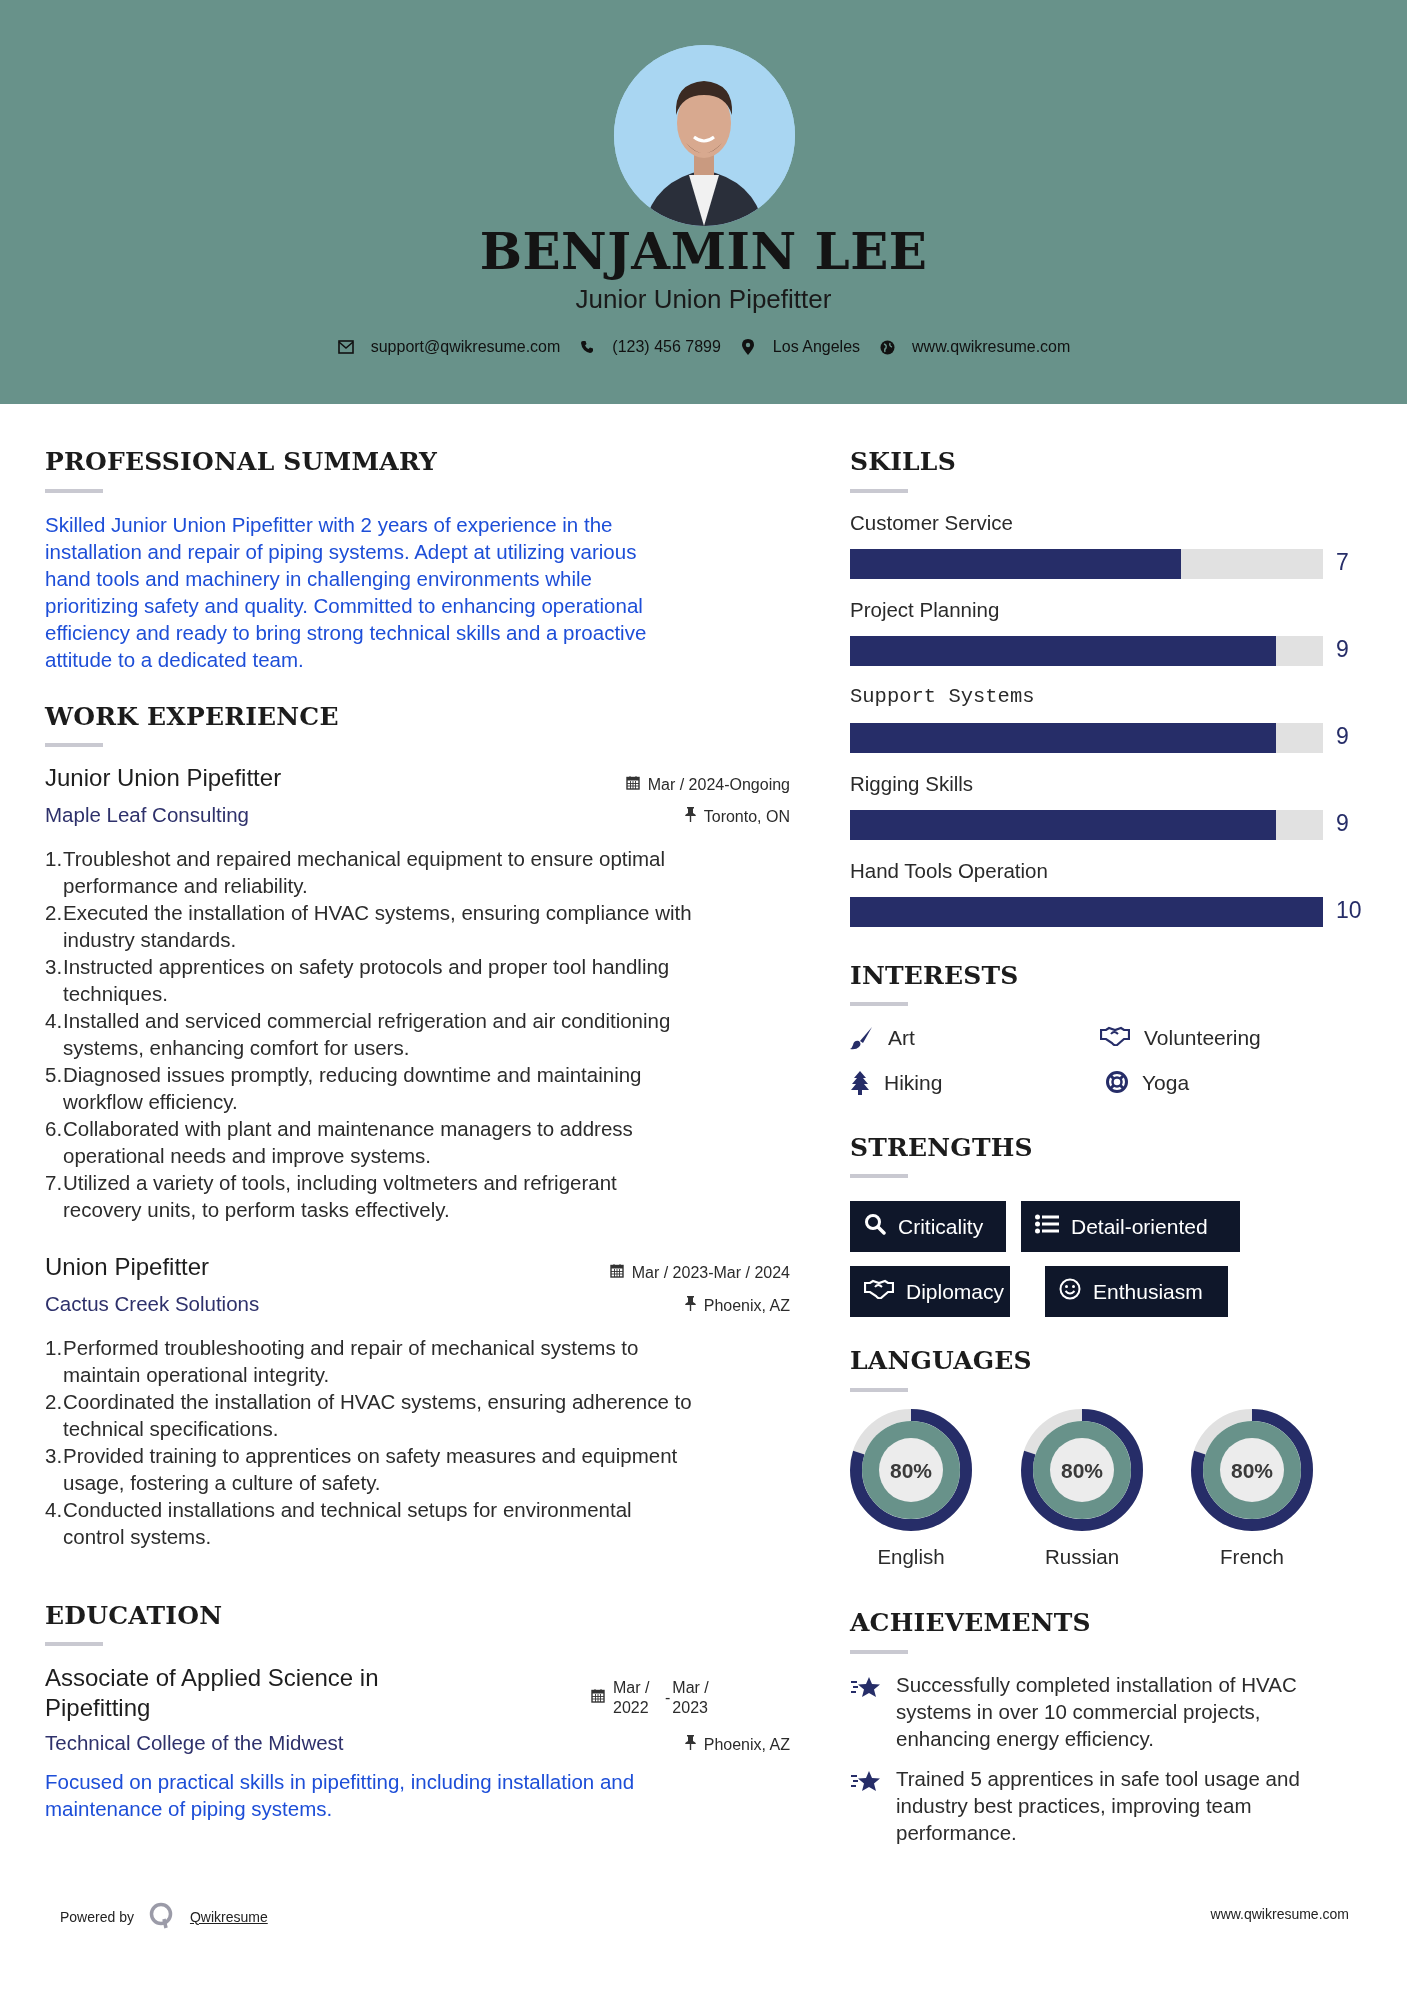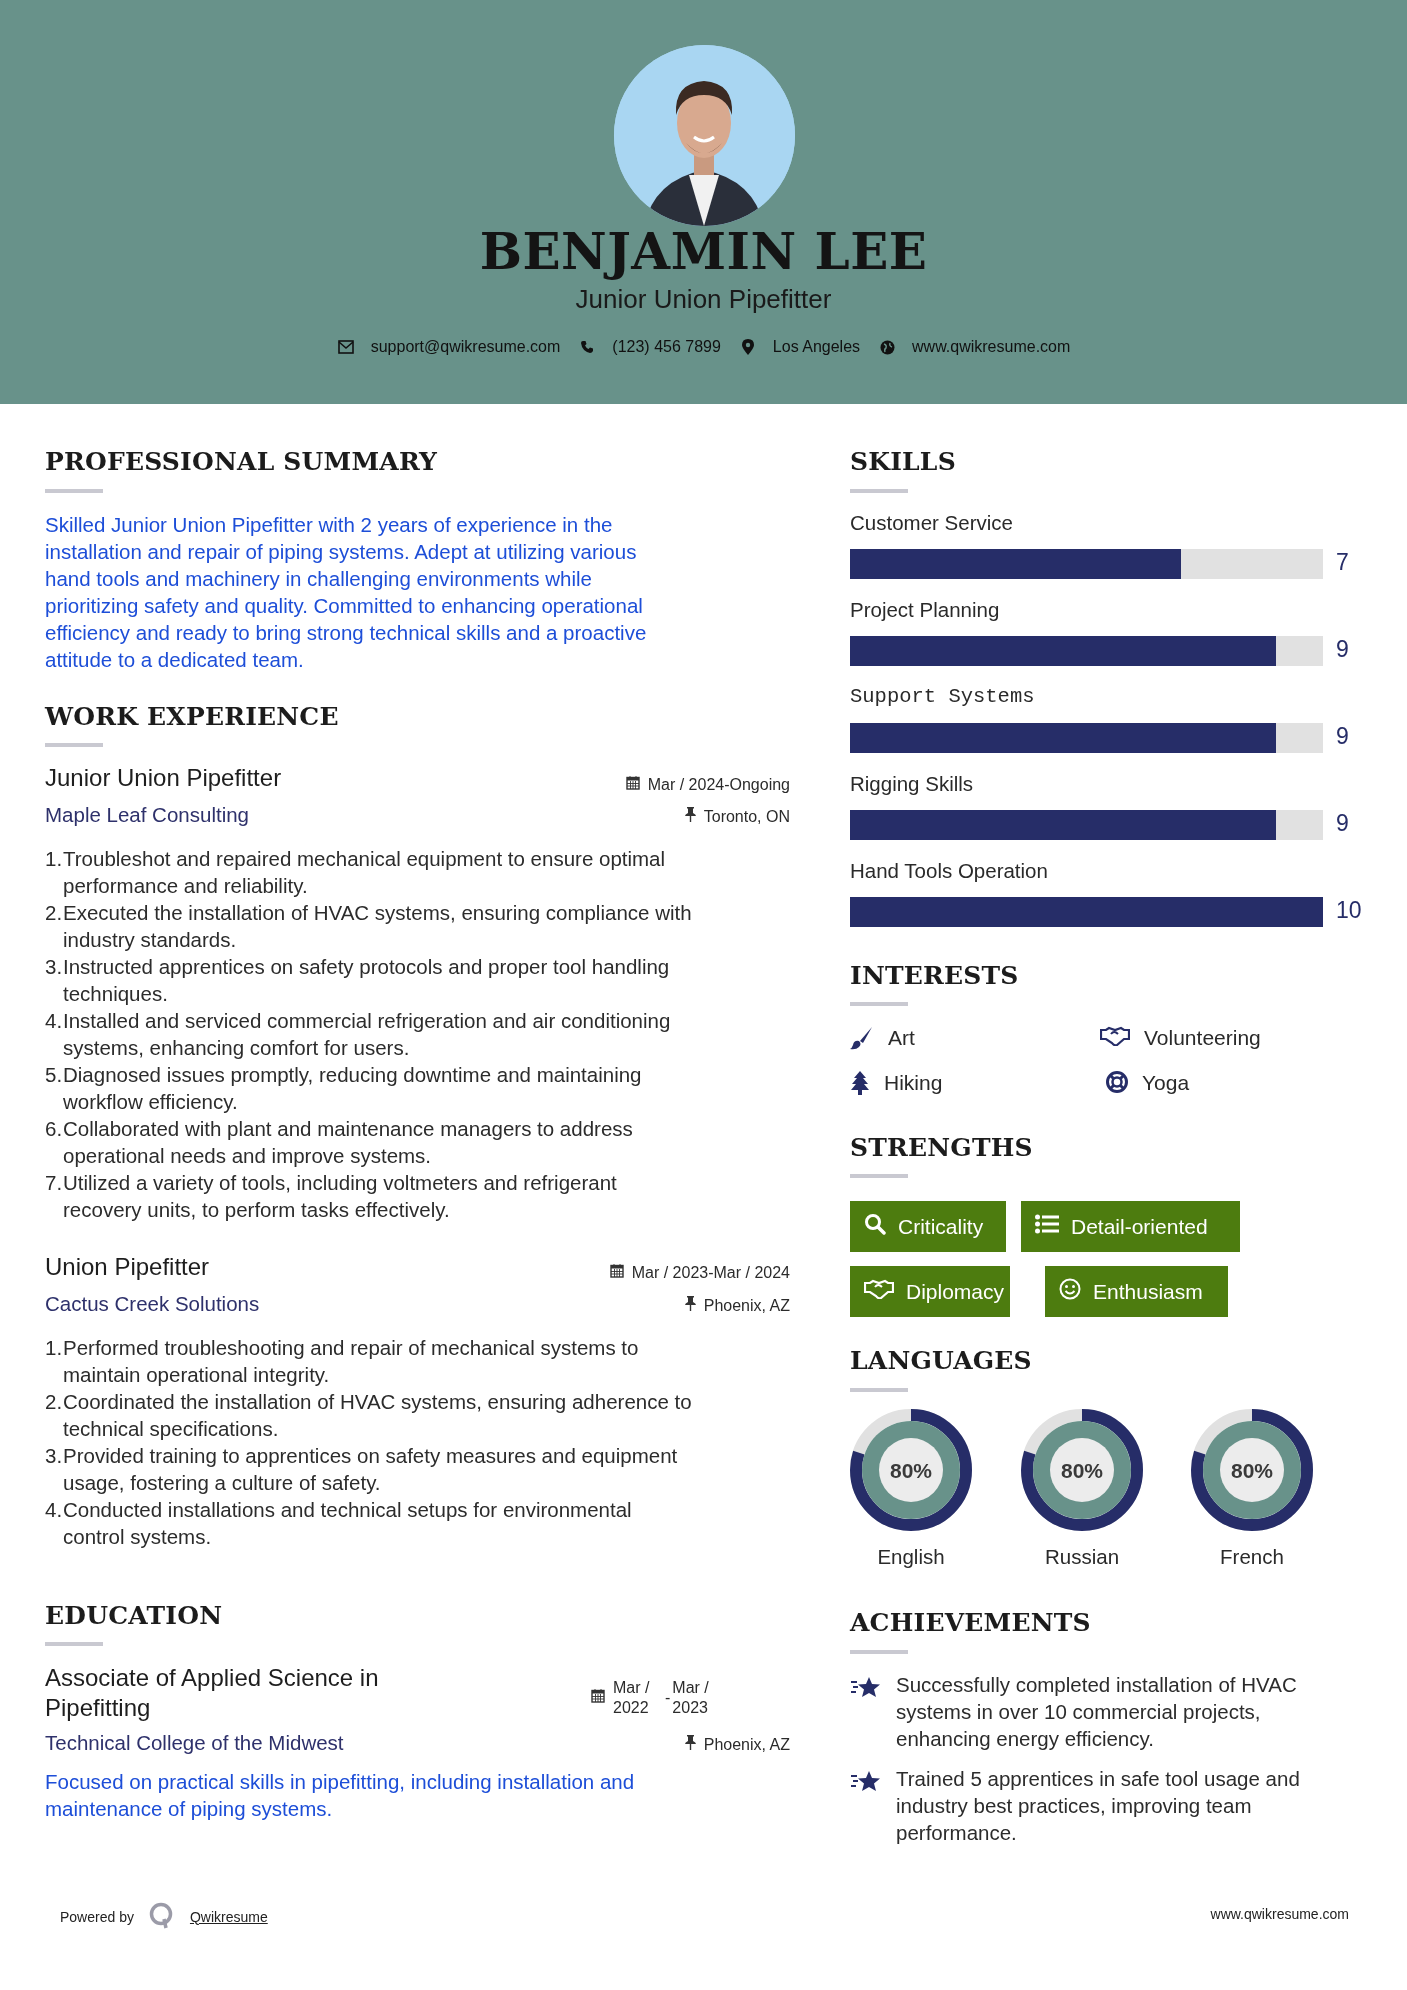--- a/index.html
+++ b/index.html
@@ -20,21 +20,21 @@
   .company { position: absolute; font-size: 20.5px; color: #2e316b; }
   .meta { position: absolute; right: 617px; font-size: 16px; color: #2b2b2b; display: flex; align-items: center; gap: 8px; white-space: nowrap; }
   ol.bul { position: absolute; list-style: none; font-size: 20.5px; line-height: 27px; color: #2c2c2c; }
   ol.bul li { position: relative; padding-left: 18px; }
   ol.bul li .num { position: absolute; left: 0; top: 0; }
   .skill-label { position: absolute; left: 850px; font-size: 20.5px; color: #2a2a2a; }
   .skill-track { position: absolute; left: 850px; width: 473px; height: 30px; background: #e1e1e1; }
   .skill-fill { position: absolute; left: 0; top: 0; height: 100%; background: #262d68; }
   .skill-val { position: absolute; left: 1336px; font-size: 23px; color: #262d68; }
   .interest { position: absolute; display: flex; font-size: 21px; color: #2a2a2a; gap: 14px; }
-  .tag { position: absolute; height: 51px; background: #4d7c0f; color: #fff; display: flex; align-items: center; padding: 0 14px; gap: 12px; font-size: 21px; }
+  .tag { position: absolute; height: 51px; background: #0f172a; color: #fff; display: flex; align-items: center; padding: 0 14px; gap: 12px; font-size: 21px; }
   .lang { position: absolute; width: 122px; text-align: center; }
   .lang-label { position: absolute; width: 160px; text-align: center; font-size: 20.5px; color: #2a2a2a; }
   .ach { position: absolute; left: 850px; width: 520px; display: flex; gap: 14px; font-size: 20.5px; line-height: 27px; color: #2c2c2c; }
   .ach .ico { flex: 0 0 32px; padding-top: 4px; }
   .footer-left { position: absolute; left: 60px; top: 1901px; display: flex; align-items: center; gap: 14px; font-size: 14px; color: #222; }
   .footer-right { position: absolute; right: 58px; top: 1906px; font-size: 14px; color: #222; }
   .link { text-decoration: underline; color: #222; }
 </style>
 </head>
 <body>

